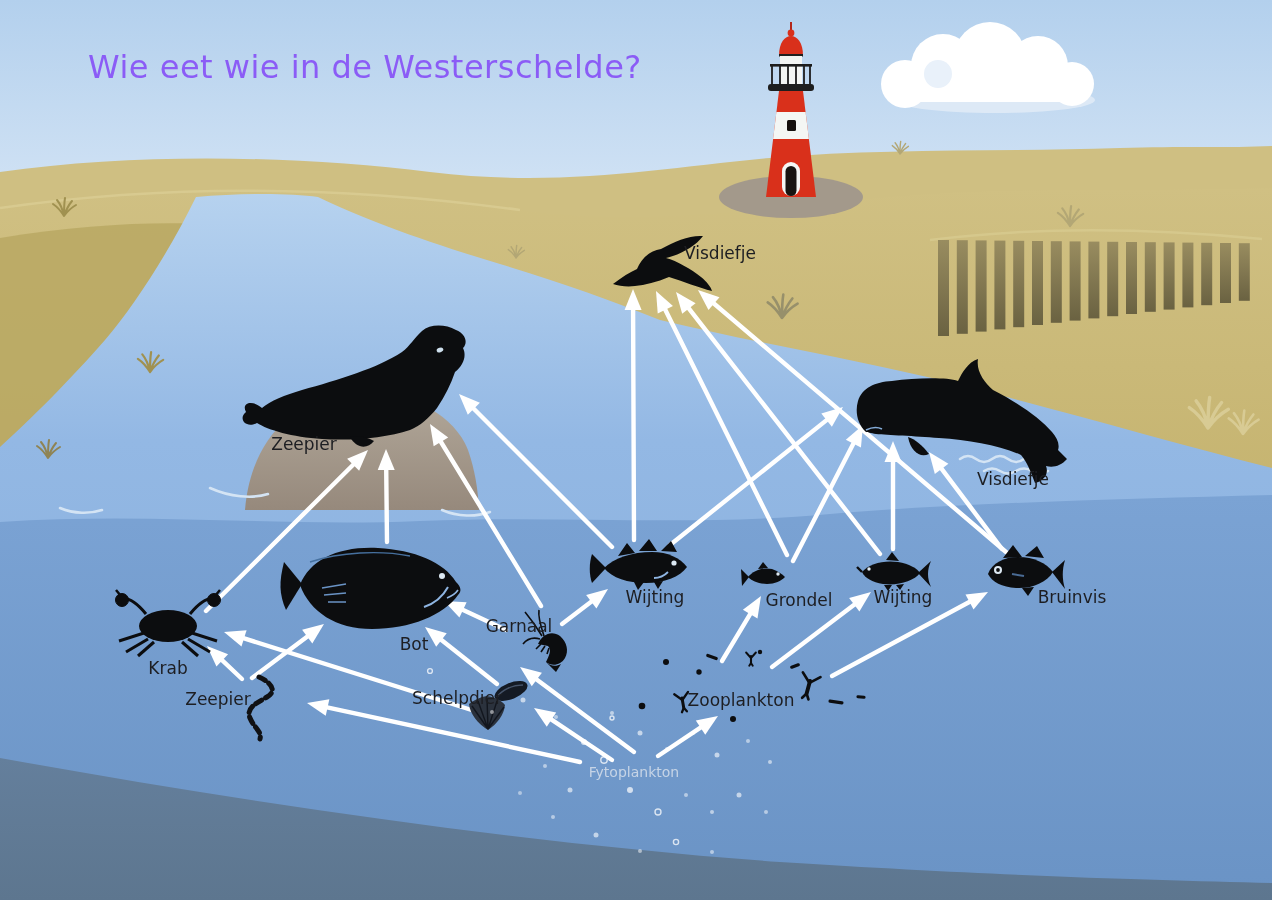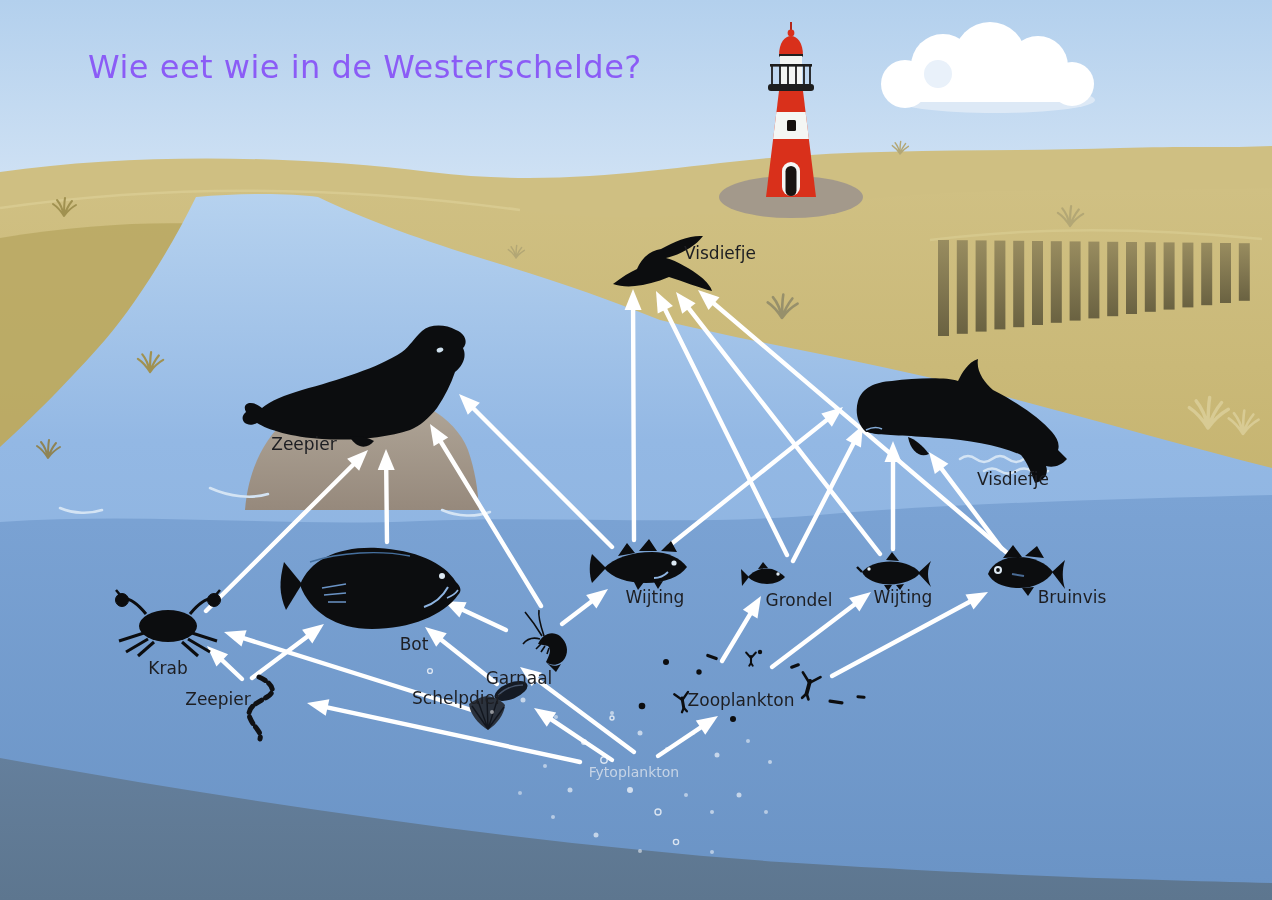--- a/index.html
+++ b/index.html
@@ -409,18 +409,18 @@
   <div class="title">Wie eet wie in de Westerschelde?</div>
   <span class="lbl lbl-left" style="left:684px;top:243px">Visdiefje</span>
   <span class="lbl" style="left:304px;top:434px">Zeepier</span>
   <span class="lbl" style="left:1013px;top:469px">Visdiefje</span>
   <span class="lbl" style="left:655px;top:587px">Wijting</span>
   <span class="lbl" style="left:799px;top:590px">Grondel</span>
   <span class="lbl" style="left:903px;top:587px">Wijting</span>
   <span class="lbl" style="left:1072px;top:587px">Bruinvis</span>
   <span class="lbl" style="left:168px;top:658px">Krab</span>
   <span class="lbl" style="left:414px;top:634px">Bot</span>
-  <span class="lbl" style="left:519px;top:668px">Garnaal</span>
+  <span class="lbl" style="left:519px;top:616px">Garnaal</span>
   <span class="lbl" style="left:218px;top:689px">Zeepier</span>
   <span class="lbl" style="left:457px;top:688px">Schelpdier</span>
   <span class="lbl" style="left:741px;top:690px">Zooplankton</span>
   <span class="lbl lbl-light" style="left:634px;top:764px">Fytoplankton</span>
 </div>
 
 </body></html>

